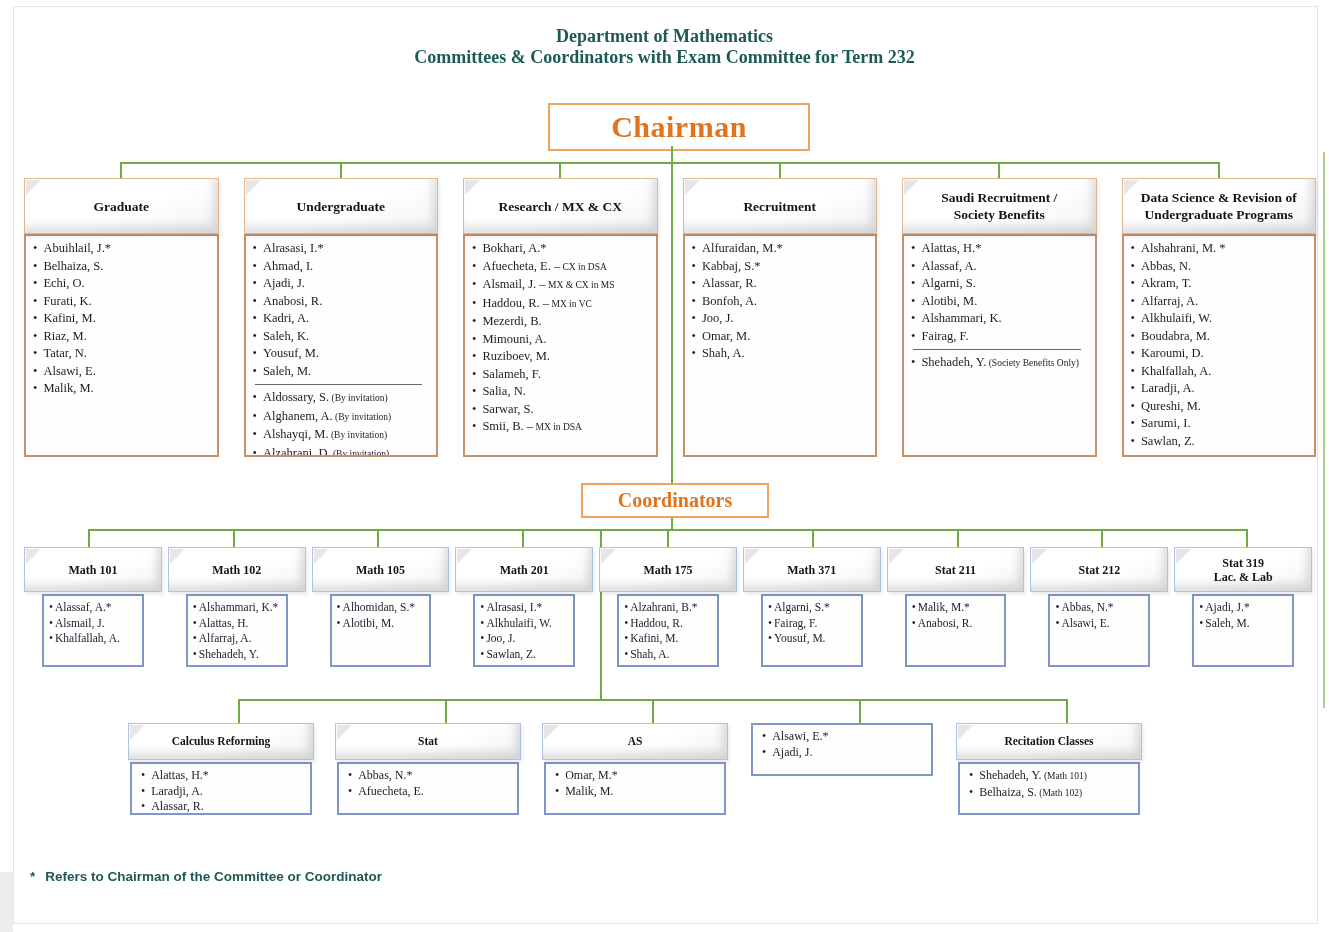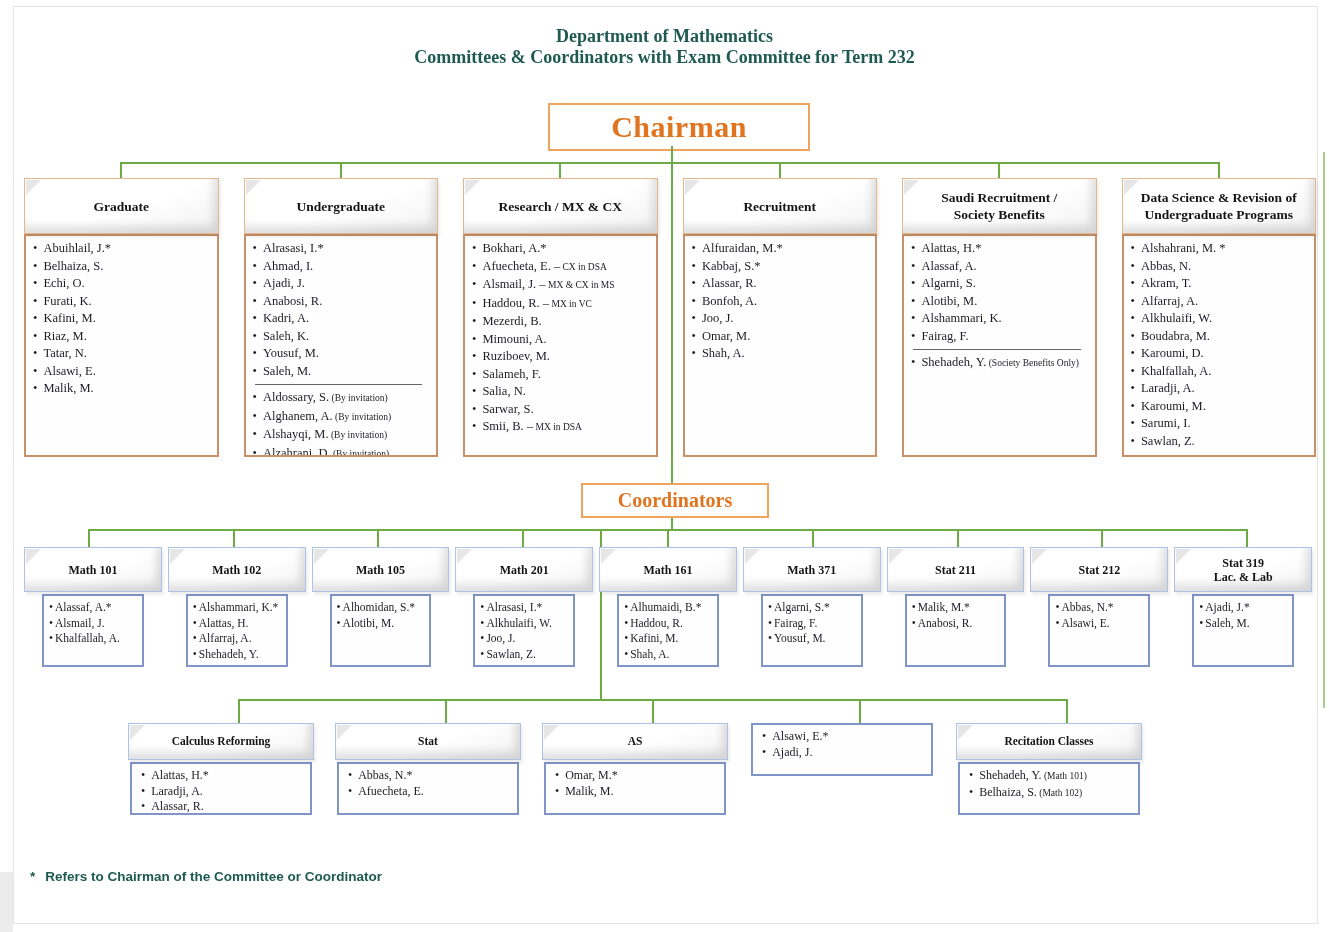--- a/index.html
+++ b/index.html
@@ -217,21 +217,21 @@
         <div class="c-body">
           <div class="mrow"><span class="bullet">•</span><span class="mname">Alshahrani, M. *</span></div>
           <div class="mrow"><span class="bullet">•</span><span class="mname">Abbas, N.</span></div>
           <div class="mrow"><span class="bullet">•</span><span class="mname">Akram, T.</span></div>
           <div class="mrow"><span class="bullet">•</span><span class="mname">Alfarraj, A.</span></div>
           <div class="mrow"><span class="bullet">•</span><span class="mname">Alkhulaifi, W.</span></div>
           <div class="mrow"><span class="bullet">•</span><span class="mname">Boudabra, M.</span></div>
           <div class="mrow"><span class="bullet">•</span><span class="mname">Karoumi, D.</span></div>
           <div class="mrow"><span class="bullet">•</span><span class="mname">Khalfallah, A.</span></div>
           <div class="mrow"><span class="bullet">•</span><span class="mname">Laradji, A.</span></div>
-          <div class="mrow"><span class="bullet">•</span><span class="mname">Karoumi, M.</span></div>
+          <div class="mrow"><span class="bullet">•</span><span class="mname">Qureshi, M.</span></div>
           <div class="mrow"><span class="bullet">•</span><span class="mname">Sarumi, I.</span></div>
           <div class="mrow"><span class="bullet">•</span><span class="mname">Sawlan, Z.</span></div>
         </div>
       </div>
     </div>
 
   <div class="coordinators">
     <span>Coordinators</span>
   </div>
 
@@ -272,24 +272,24 @@
         </div>
         <div class="k-body">
           <div class="mrow"><span class="bullet">•</span><span class="mname">Alrasasi, I.*</span></div>
           <div class="mrow"><span class="bullet">•</span><span class="mname">Alkhulaifi, W.</span></div>
           <div class="mrow"><span class="bullet">•</span><span class="mname">Joo, J.</span></div>
           <div class="mrow"><span class="bullet">•</span><span class="mname">Sawlan, Z.</span></div>
         </div>
       </div>
       <div class="box">
         <div class="hdr3d k-hdr">
-          <div class="hline">Math 161</div>
-        </div>
-        <div class="k-body">
-          <div class="mrow"><span class="bullet">•</span><span class="mname">Alhumaidi, B.*</span></div>
+          <div class="hline">Math 175</div>
+        </div>
+        <div class="k-body">
+          <div class="mrow"><span class="bullet">•</span><span class="mname">Alzahrani, B.*</span></div>
           <div class="mrow"><span class="bullet">•</span><span class="mname">Haddou, R.</span></div>
           <div class="mrow"><span class="bullet">•</span><span class="mname">Kafini, M.</span></div>
           <div class="mrow"><span class="bullet">•</span><span class="mname">Shah, A.</span></div>
         </div>
       </div>
       <div class="box">
         <div class="hdr3d k-hdr">
           <div class="hline">Math 371</div>
         </div>
         <div class="k-body">

